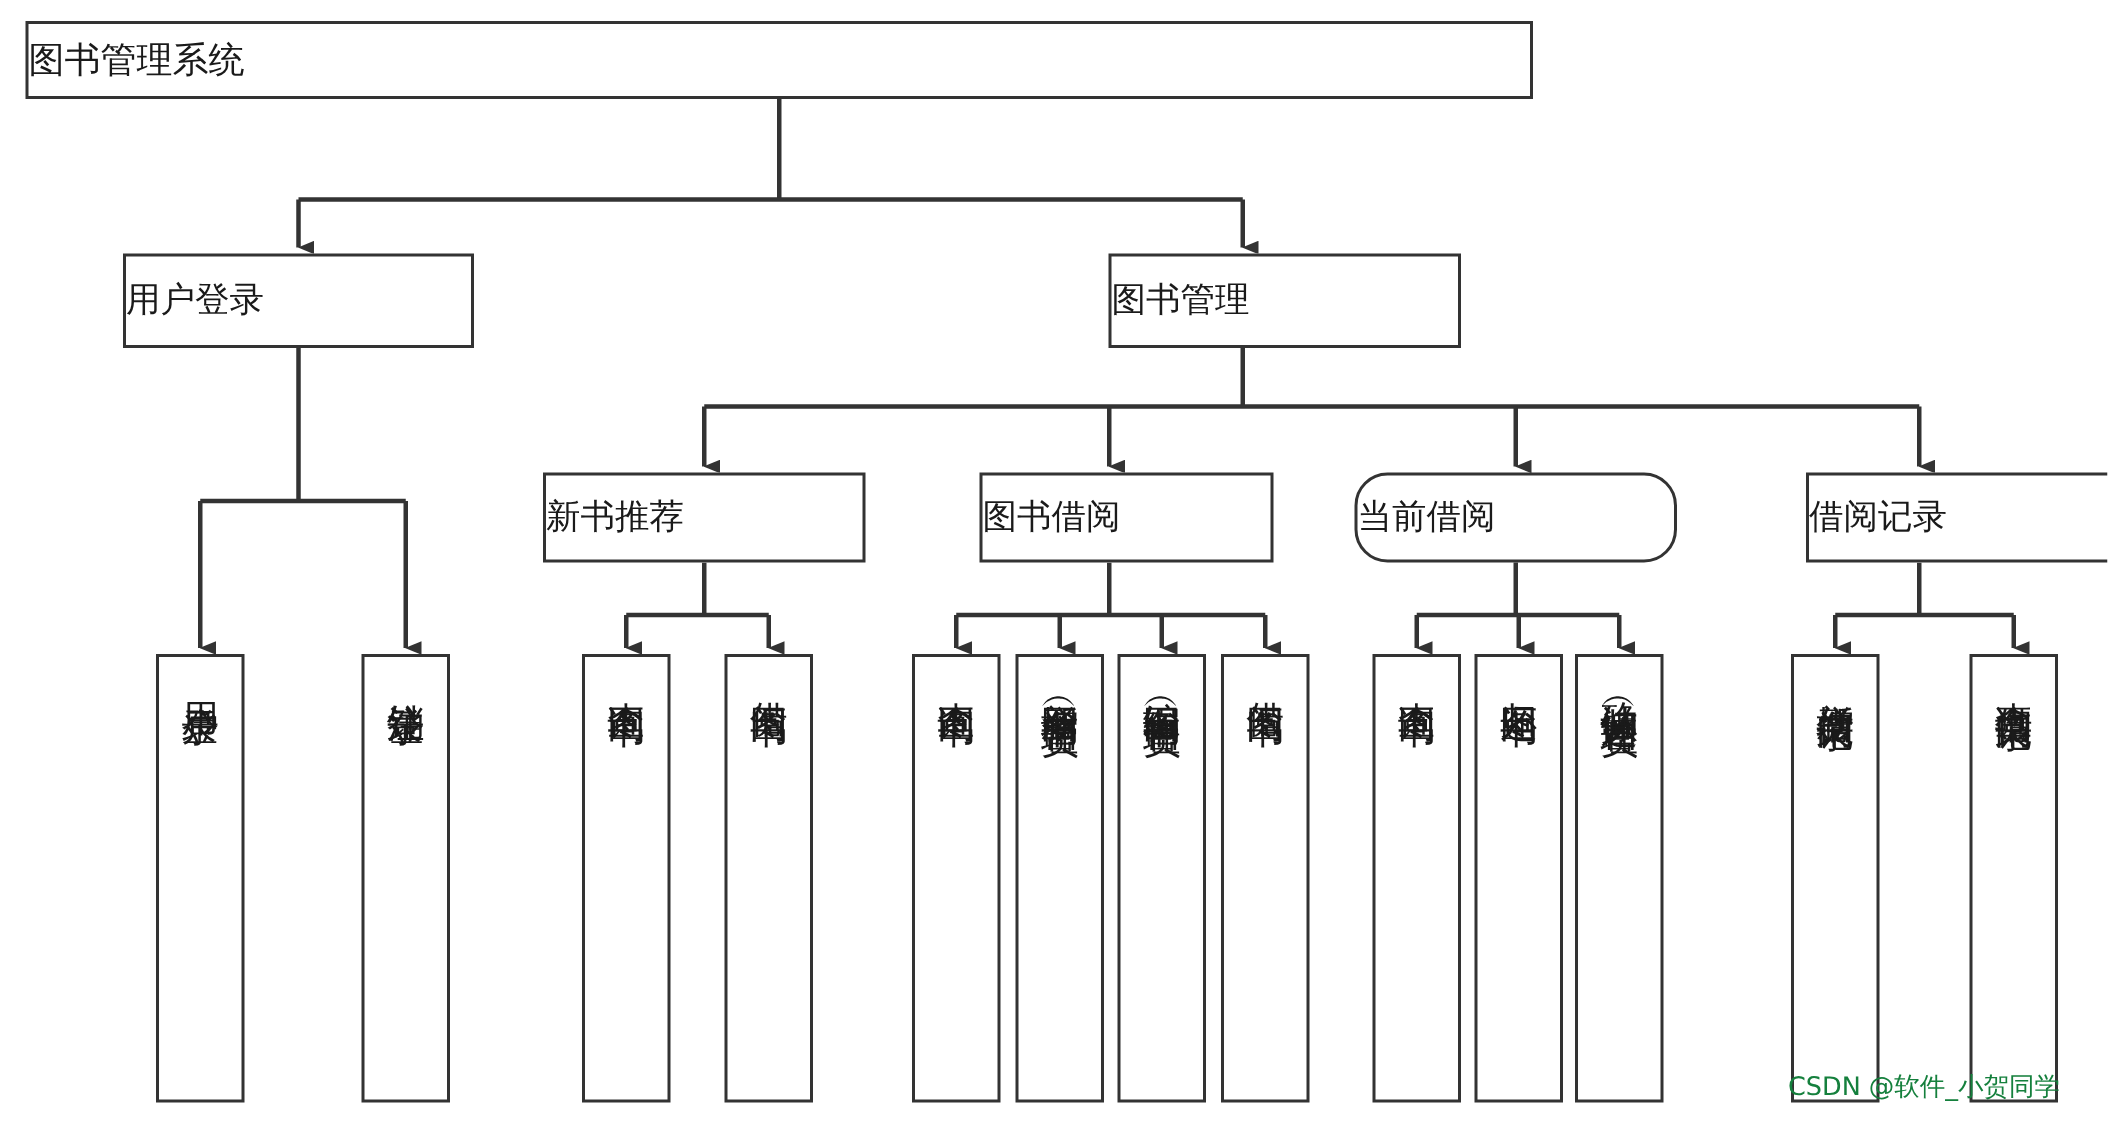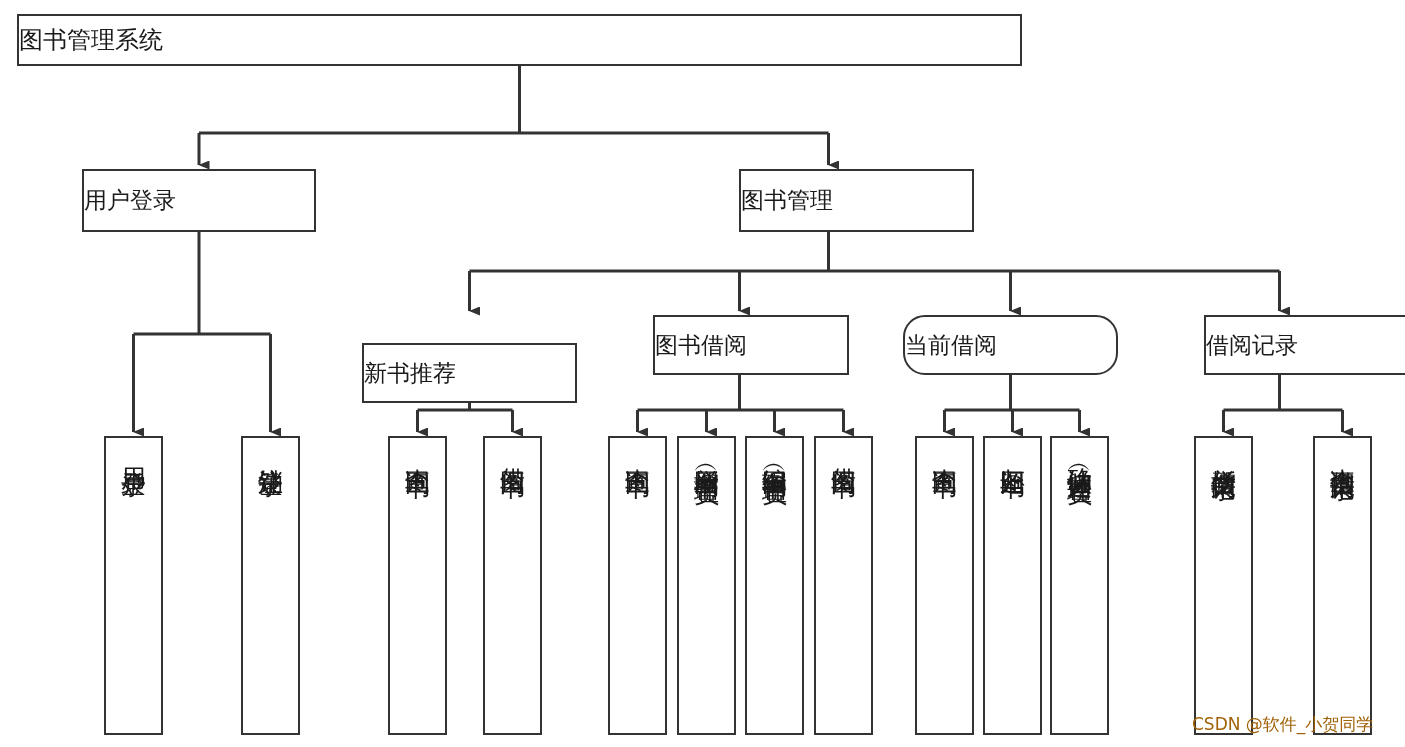--- a/index.html
+++ b/index.html
@@ -58,21 +58,21 @@
     text-orientation: upright;
     font-size: 25px;
     letter-spacing: 2px;
     line-height: 1;
   }
   .watermark {
     position: absolute;
     left: 1192px;
     top: 713px;
     font-size: 17px;
-    color: #a16207;
+    color: #15803d;
     z-index: 3;
     white-space: nowrap;
     font-family: "DejaVu Sans", "Liberation Sans", sans-serif;
   }
 </style>
 </head>
 <body>
 
 <div id="canvas">
 
@@ -132,21 +132,21 @@
     <span class="label">图书管理系统</span>
   </div>
 
   <div class="node horiz" style="left:82px; top:169px; width:234px; height:63px;">
     <span class="label">用户登录</span>
   </div>
   <div class="node horiz" style="left:711px; top:169px; width:235px; height:63px;margin-left:28px;">
     <span class="label">图书管理</span>
   </div>
 
-  <div class="node horiz" style="left:362px; top:315px; width:215px; height:60px;margin-top:28px;">
+  <div class="node horiz" style="left:362px; top:315px; width:215px; height:60px;">
     <span class="label">新书推荐</span>
   </div>
   <div class="node horiz" style="left:653px; top:315px; width:196px; height:60px;">
     <span class="label">图书借阅</span>
   </div>
   <div class="node horiz" style="left:903px; top:315px; width:215px; height:60px;border-radius:22px;">
     <span class="label">当前借阅</span>
   </div>
   <div class="node horiz" style="left:1172px; top:315px; width:215px; height:60px;margin-left:32px;">
     <span class="label">借阅记录</span>

